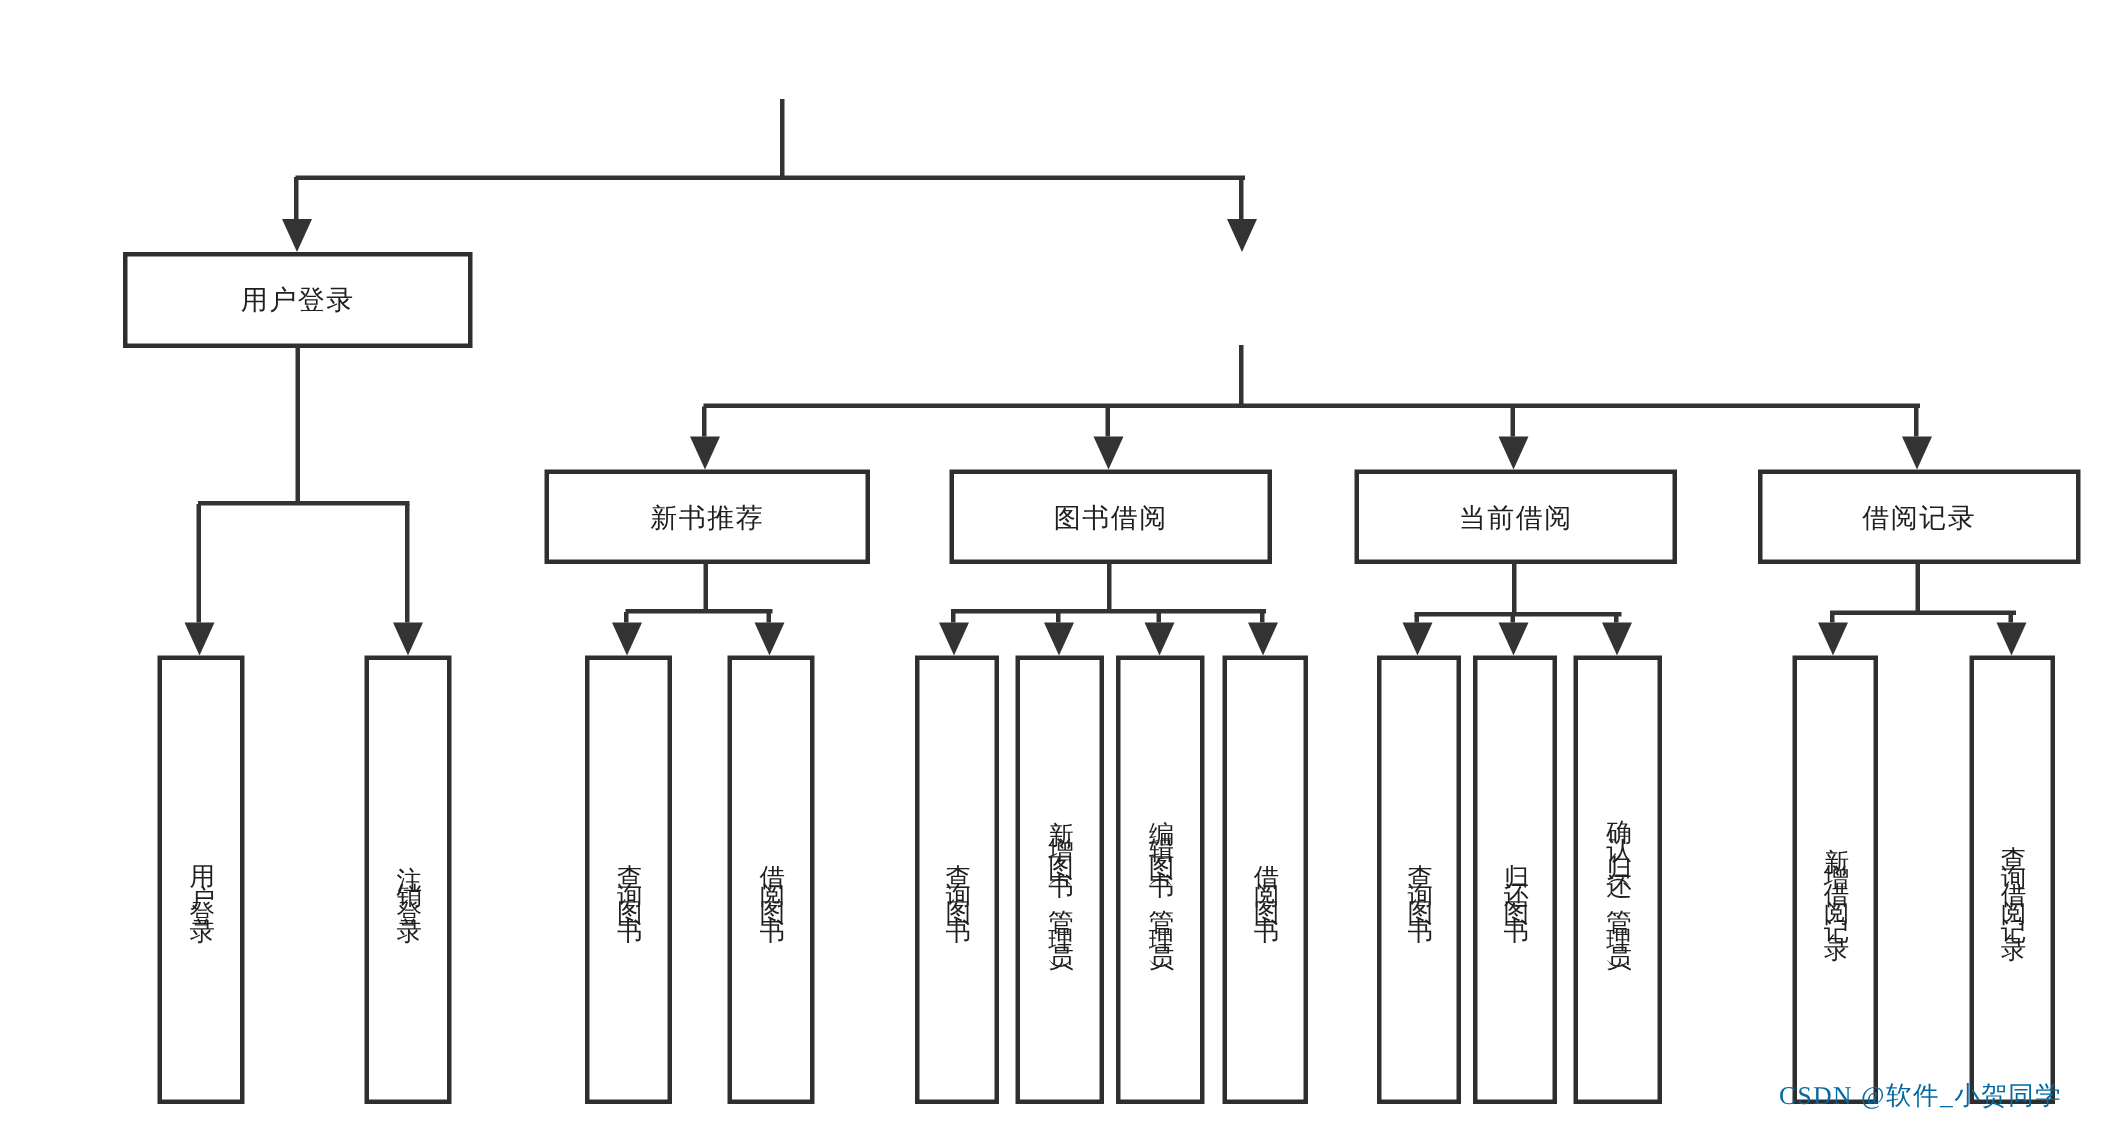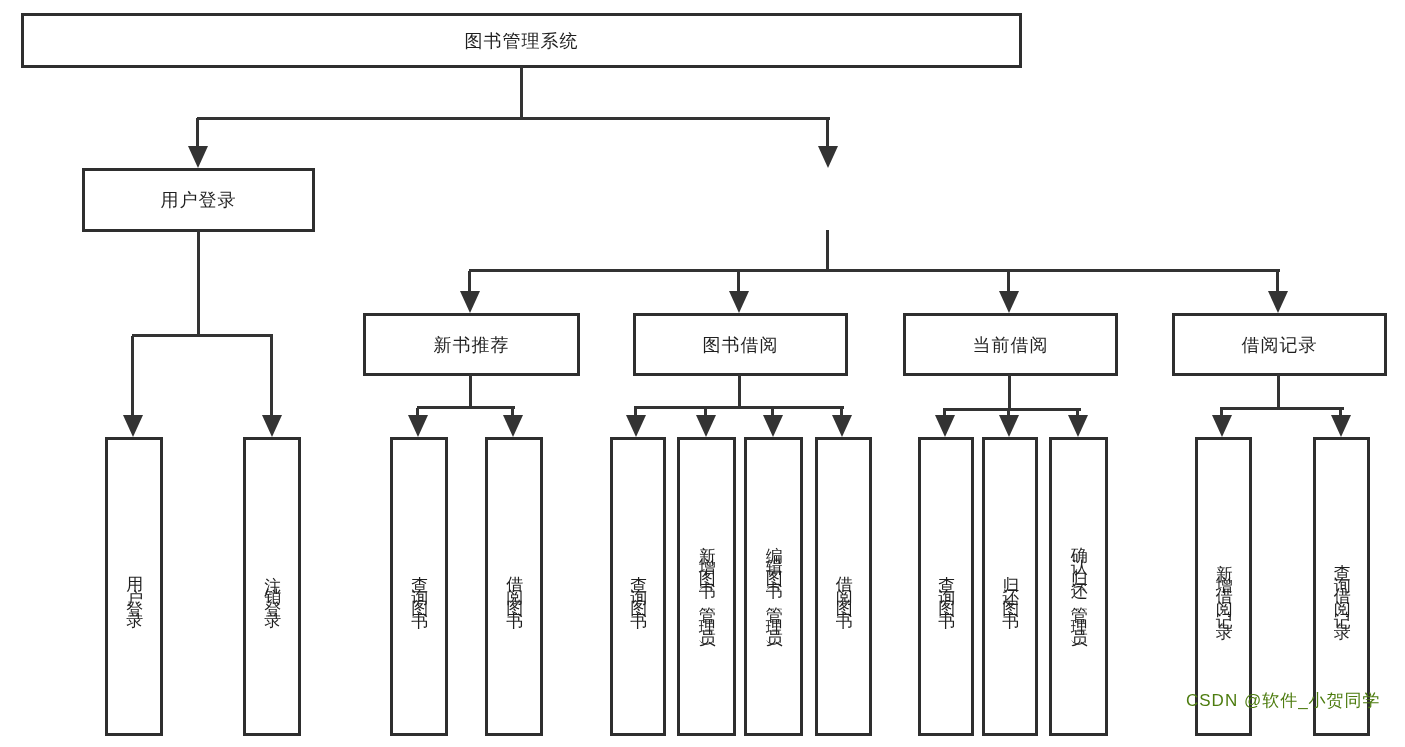--- a/index.html
+++ b/index.html
@@ -27,32 +27,29 @@
   .vline{width:3px;}
   .hline{height:3px;}
   .drop{position:absolute;width:20px;}
   .drop .stem{position:absolute;left:8px;top:0;width:3px;background:#333;}
   .drop .tri{
     position:absolute;left:0;bottom:0;width:0;height:0;
     border-left:10px solid transparent;border-right:10px solid transparent;
     border-top:22px solid #333;
   }
   #watermark{
-    position:absolute;left:1186px;top:689px;font-size:17px;color:#4d7c0f;
-    letter-spacing:1px;white-space:nowrap;z-index:5;
+    position:absolute;left:1186px;top:719px;font-size:17px;color:#0369a1;
+    letter-spacing:1px;white-space:nowrap;z-index:5;font-family:Liberation Serif, serif;
   }
 </style>
 </head>
 <body>
 
 <div id="stage">
 
-  <div class="hbox" style="left:21px;top:13px;width:1001px;height:55px;">
-    <span>图书管理系统</span>
-  </div>
 
   <div class="vline" style="left:520px;top:66px;height:52px;"></div>
   <div class="hline" style="left:197px;top:117px;width:633px;"></div>
   <div class="drop" style="left:188px;top:118px;height:50px;">
     <div class="stem" style="height:28px;"></div>
       <div class="tri"></div>
   </div>
   <div class="drop" style="left:818px;top:118px;height:50px;">
     <div class="stem" style="height:28px;"></div>
       <div class="tri"></div>

